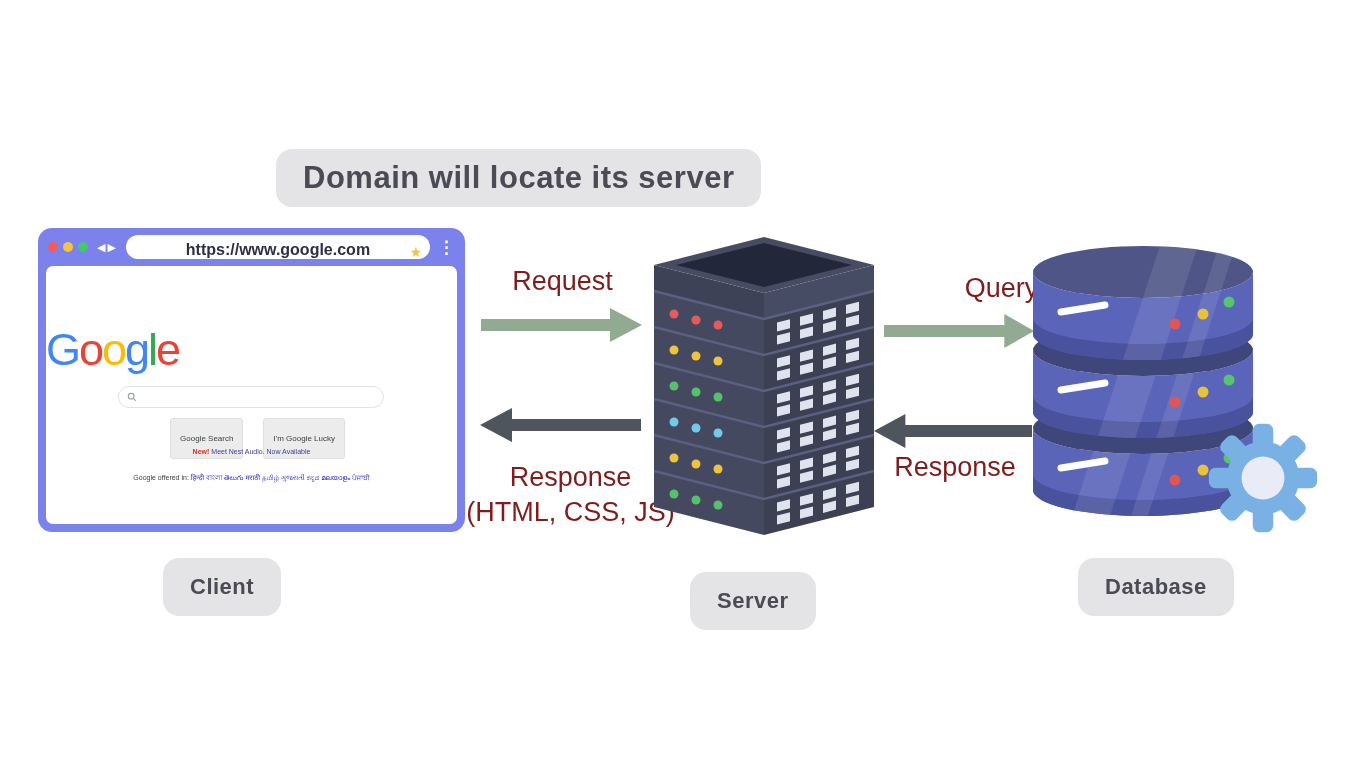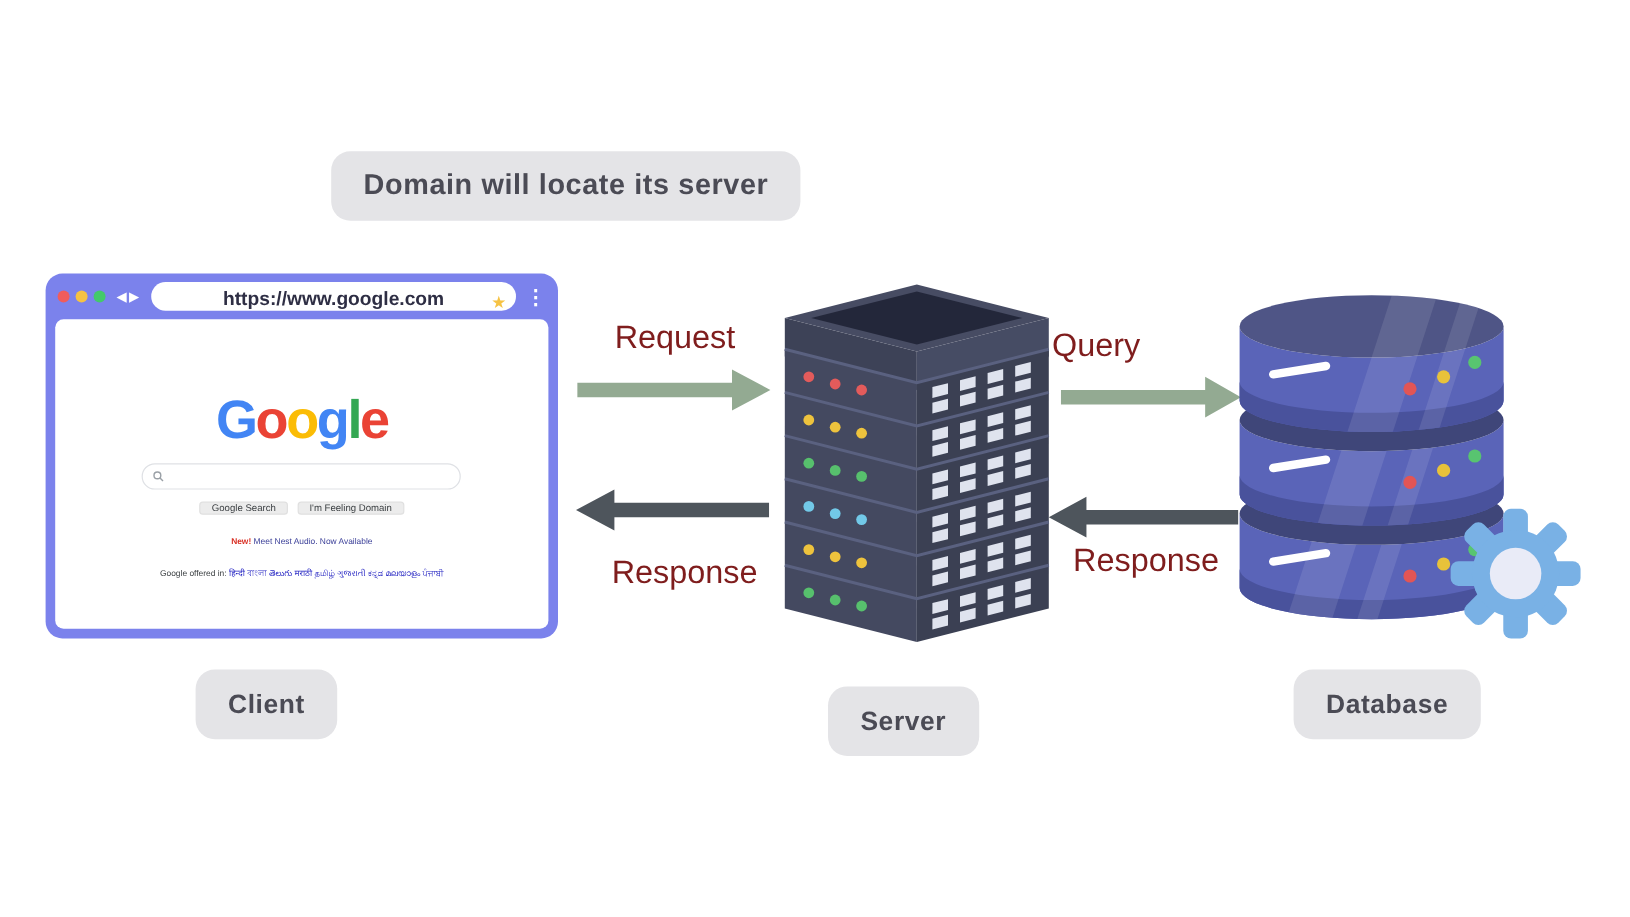--- a/index.html
+++ b/index.html
@@ -5,32 +5,32 @@
   html,body{margin:0;padding:0;background:#ffffff;}
   body{font-family:"Liberation Sans", sans-serif;}
   .canvas{position:relative;width:1358px;height:764px;background:#ffffff;overflow:hidden;}
 
   
   .pill{
     position:absolute;background:#e4e4e7;color:#4b4b55;font-weight:bold;
     border-radius:16px;height:58px;line-height:58px;padding:0 27px;
     font-size:22px;letter-spacing:0.5px;white-space:nowrap;
   }
-  .title-pill{left:276px;top:126px;font-size:24px;}
+  .title-pill{left:276px;top:149px;font-size:31px;}
   .client-pill{left:163px;top:558px;}
   .server-pill{left:690px;top:572px;}
   .database-pill{left:1078px;top:558px;}
 
   
   .flow-label{
     position:absolute;color:#7f1d1d;font-weight:normal;font-size:27px;
     text-align:center;white-space:nowrap;
   }
   .lbl-request{left:480px;top:266px;width:165px;}
-  .lbl-query{left:836px;top:273px;width:155px;}
+  .lbl-query{left:924px;top:273px;width:155px;}
   .lbl-resp1{left:478px;top:462px;width:185px;}
   .lbl-resp2{left:448px;top:497px;width:245px;}
   .lbl-resp-right{left:880px;top:452px;width:150px;}
 
   .arrow{position:absolute;}
 
   
   .browser{
     position:absolute;left:38px;top:228px;width:427px;height:304px;
     background:#7b82ec;border-radius:14px;
@@ -51,35 +51,35 @@
   }
   .url-text{font-size:16px;font-weight:bold;color:#2e2e44;}
   .bookmark-star{position:absolute;right:8px;color:#f6c344;font-size:14px;line-height:1;}
   .overflow-dots{color:#ffffff;font-size:17px;font-weight:bold;line-height:1;flex:0 0 auto;}
 
   .page{
     position:absolute;left:8px;right:8px;top:38px;bottom:8px;
     background:#ffffff;border-radius:7px;overflow:hidden;
   }
   .g-logo{
-    position:absolute;left:0;right:0;top:58px;text-align:center;
-    font-size:45px;font-weight:bold;letter-spacing:-2px;
+    position:absolute;left:0;right:0;top:58px;text-align:left;
+    font-size:45px;font-weight:normal;letter-spacing:-2px;
   }
   .c-blue{color:#4285F4;} .c-red{color:#EA4335;} .c-yellow{color:#FBBC05;} .c-green{color:#34A853;}
   .g-search{
     position:absolute;left:72px;top:120px;width:266px;height:22px;
     border:1px solid #dfe1e5;border-radius:12px;box-sizing:border-box;
     display:flex;align-items:center;padding-left:8px;
   }
   .g-buttons{
     position:absolute;left:0;right:0;top:152px;display:flex;justify-content:center;gap:8px;
   }
   .g-btn{
     background:#ececec;border:1px solid #e0e0e0;border-radius:3px;color:#3c4043;
-    font-size:8px;padding:0 9px;font-family:"Liberation Sans", sans-serif;white-space:nowrap;
+    font-size:8px;padding:15px 9px;font-family:"Liberation Sans", sans-serif;white-space:nowrap;margin-left:12px;
   }
   .g-promo{
     position:absolute;left:0;right:0;top:182px;text-align:center;font-size:7px;white-space:nowrap;
   }
   .promo-new{color:#d93025;font-weight:bold;}
   .promo-rest{color:#3c4099;}
   .g-langs{
     position:absolute;left:0;right:0;top:206px;text-align:center;font-size:7px;white-space:nowrap;
   }
   .lang-label{color:#3c4043;}
@@ -114,21 +114,21 @@
 
       <div class="g-search">
         <svg width="10" height="10" viewBox="0 0 12 12">
           <circle cx="5" cy="5" r="3.4" fill="none" stroke="#9aa0a6" stroke-width="1.4"></circle>
           <line x1="7.6" y1="7.6" x2="10.6" y2="10.6" stroke="#9aa0a6" stroke-width="1.4"></line>
         </svg>
       </div>
 
       <div class="g-buttons">
         <button class="g-btn">Google Search</button>
-        <button class="g-btn">I'm Feeling Domain</button>
+        <button class="g-btn">I'm Google Lucky</button>
       </div>
 
       <div class="g-promo">
         <span class="promo-new">New!</span>
         <span class="promo-rest"> Meet Nest Audio. Now Available</span>
       </div>
 
       <div class="g-langs">
         <span class="lang-label">Google offered in:</span>
         <span class="lang-list"> हिन्दी  বাংলা  తెలుగు  मराठी  தமிழ்  ગુજરાતી  ಕನ್ನಡ  മലയാളം  ਪੰਜਾਬੀ</span>
@@ -138,20 +138,21 @@
 
   <svg class="arrow" style="left:481px;top:300px;" width="163" height="50" viewBox="0 0 163 50">
     <polygon points="0,19 129,19 129,8 161,25 129,42 129,31 0,31" fill="#93AA92"></polygon>
   </svg>
   <div class="flow-label lbl-request">Request</div>
 
   <svg class="arrow" style="left:478px;top:400px;" width="163" height="50" viewBox="0 0 163 50">
     <polygon points="2,25 34,8 34,19 163,19 163,31 34,31 34,42" fill="#4E555C"></polygon>
   </svg>
   <div class="flow-label lbl-resp1">Response</div>
+  <div class="flow-label lbl-resp2">(HTML, CSS, JS)</div>
 
   <svg class="arrow" style="left:884px;top:306px;" width="152" height="50" viewBox="0 0 163 50" preserveAspectRatio="none">
     <polygon points="0,19 129,19 129,8 161,25 129,42 129,31 0,31" fill="#93AA92"></polygon>
   </svg>
   <div class="flow-label lbl-query">Query</div>
 
   <svg class="arrow" style="left:872px;top:406px;" width="160" height="50" viewBox="0 0 163 50" preserveAspectRatio="none">
     <polygon points="2,25 34,8 34,19 163,19 163,31 34,31 34,42" fill="#4E555C"></polygon>
   </svg>
   <div class="flow-label lbl-resp-right">Response</div>

